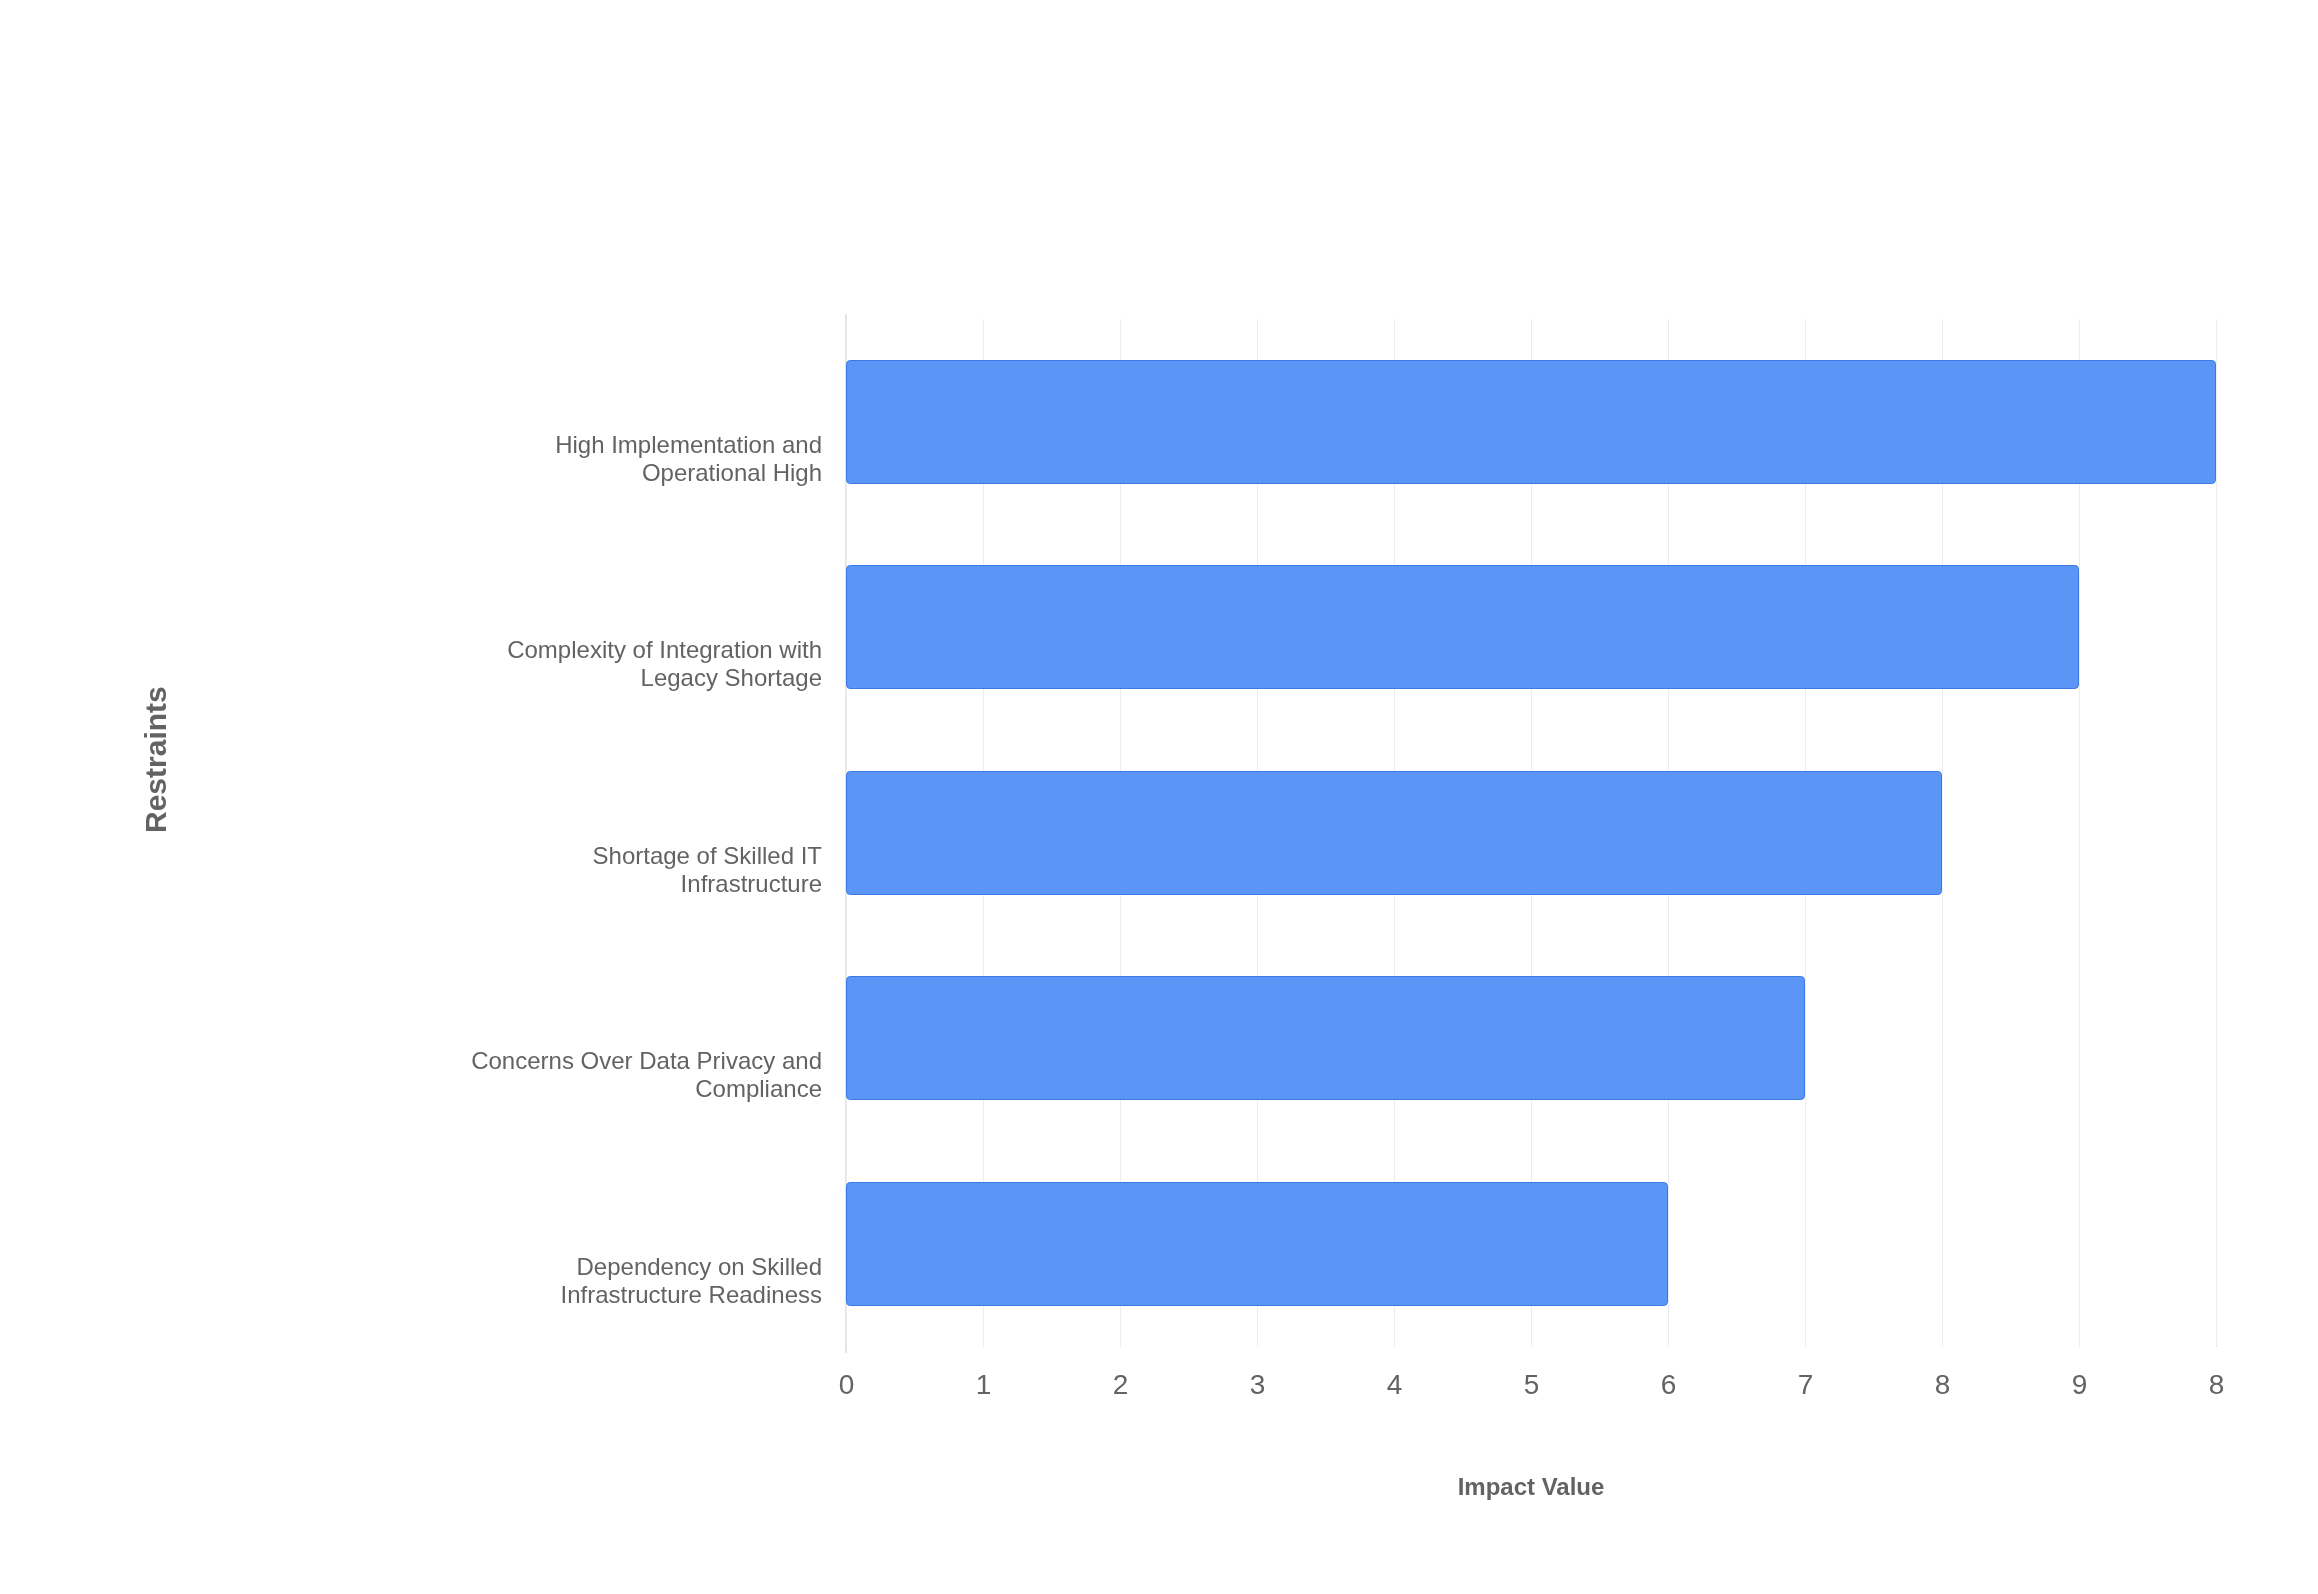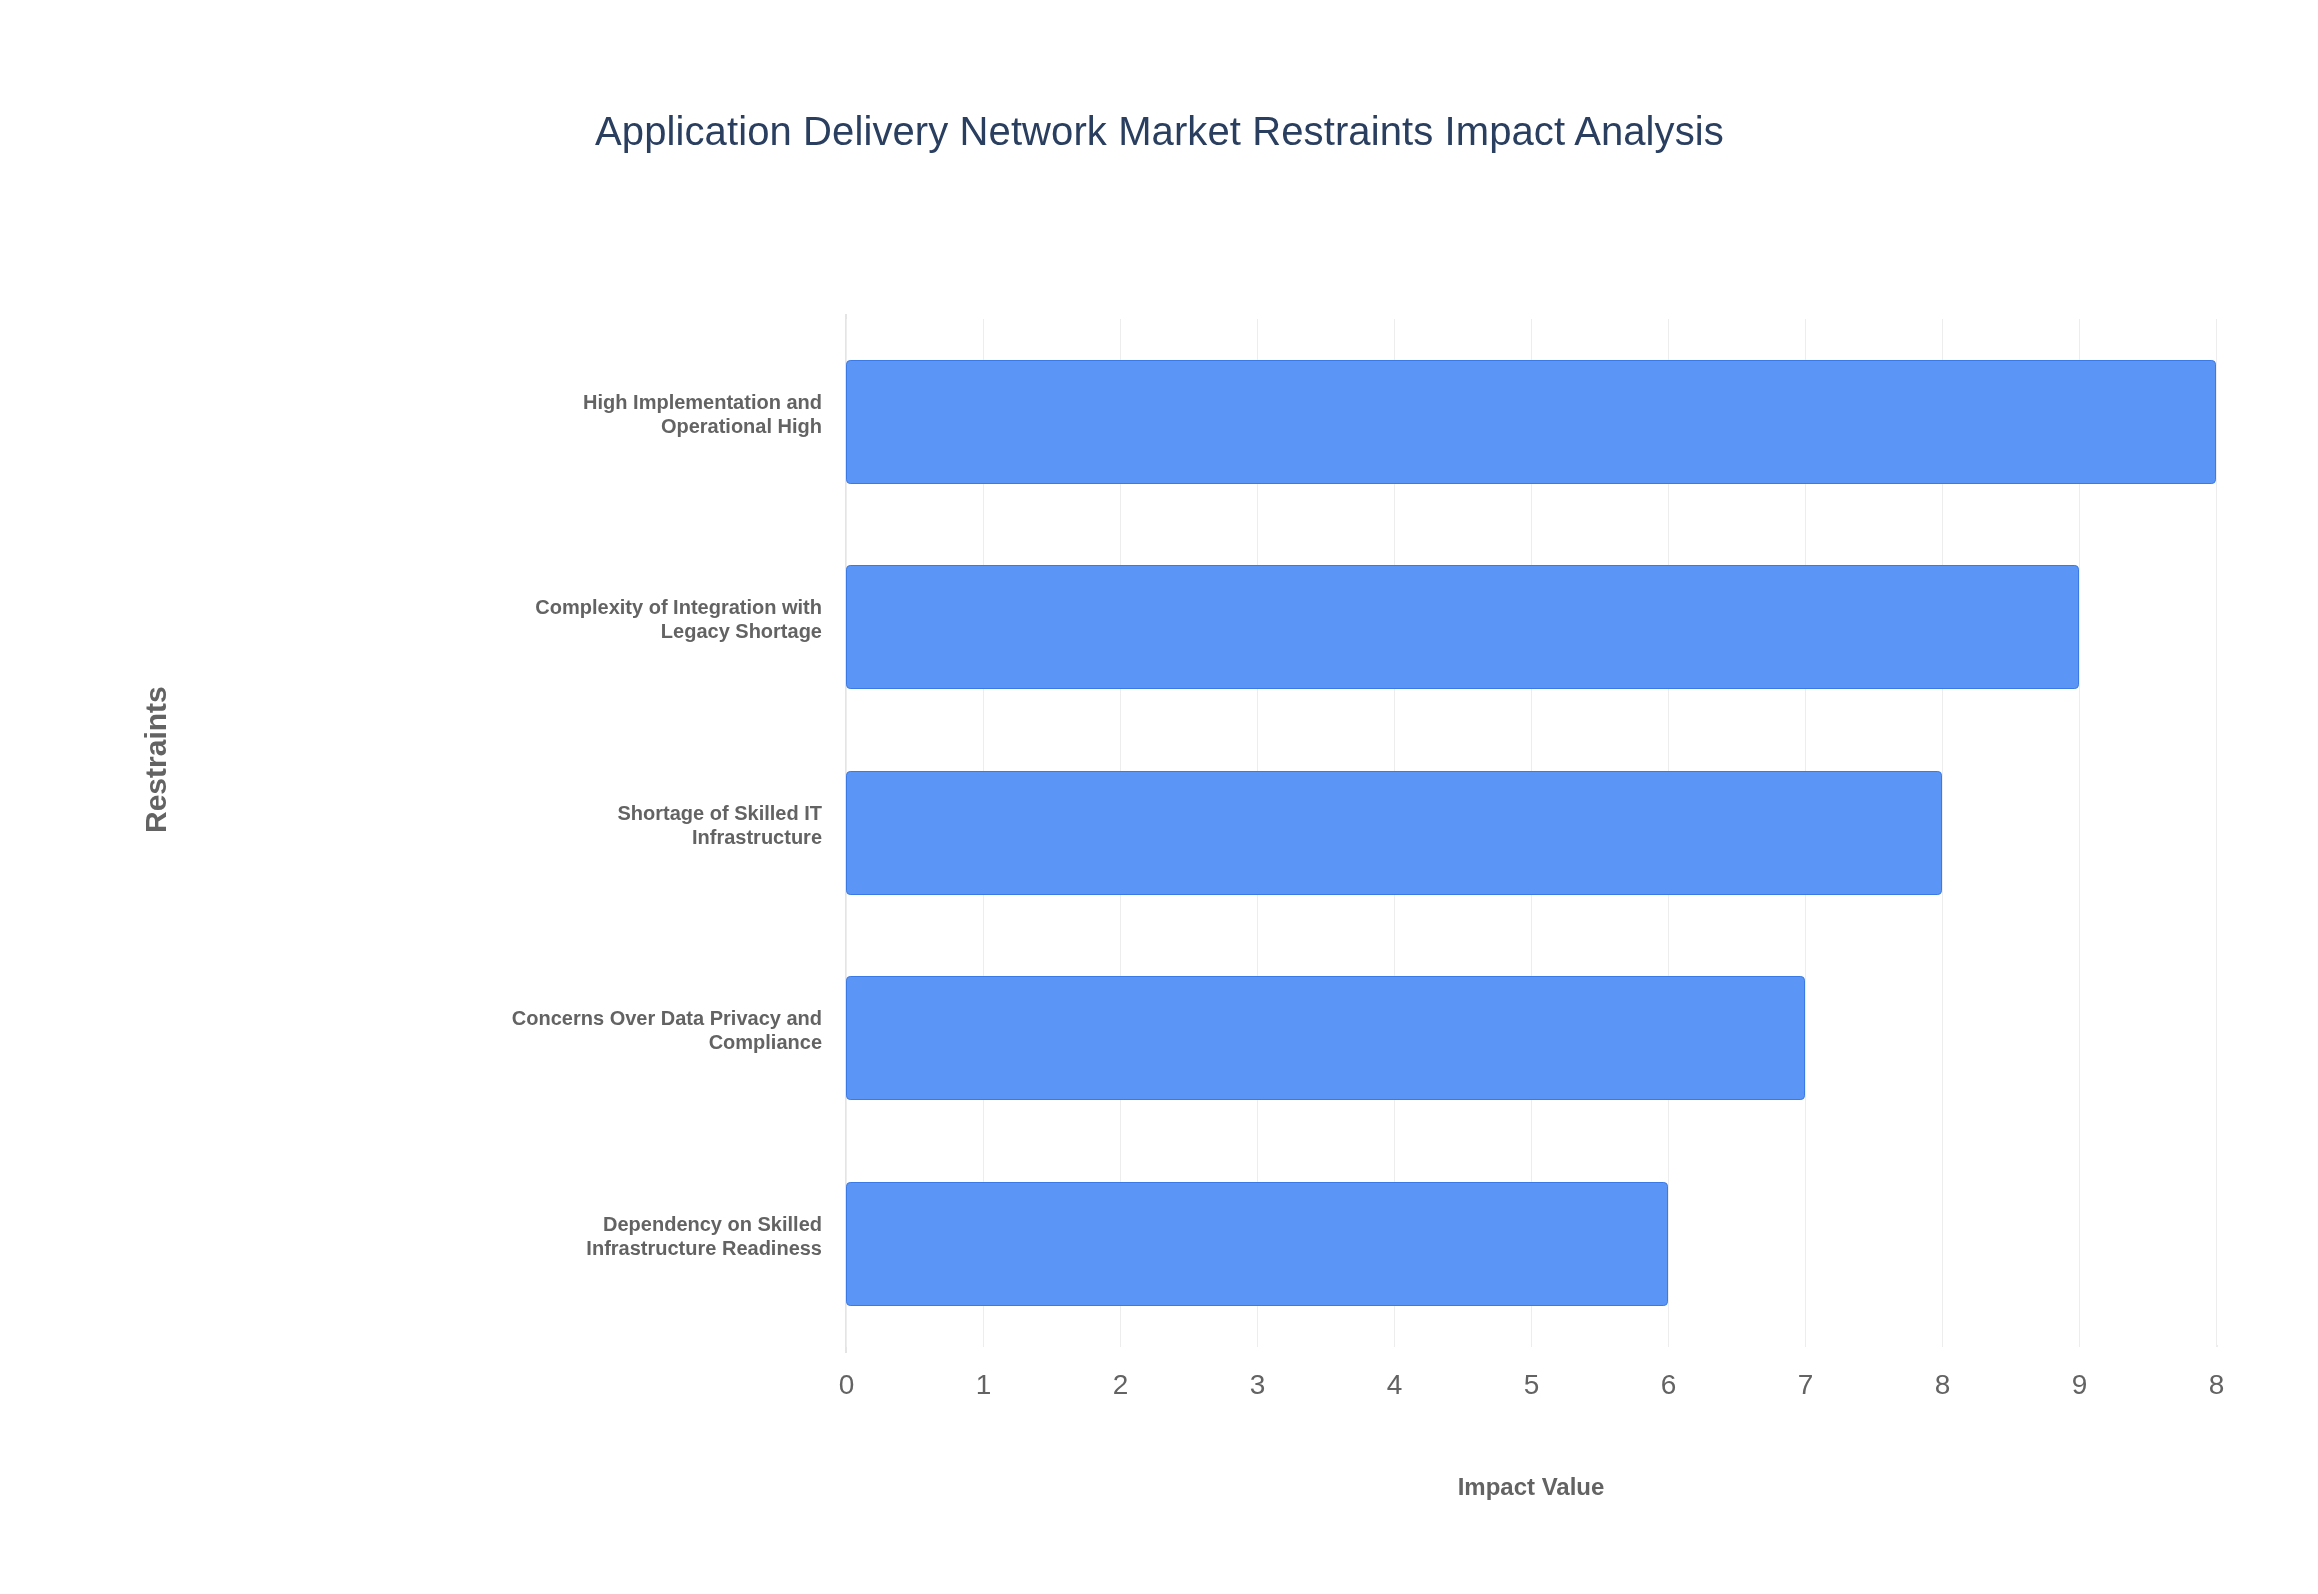--- a/index.html
+++ b/index.html
@@ -94,24 +94,25 @@
     height: 100%;
     background: #5b95f5;
     border: 1.8px solid #3b7ae4;
     border-radius: 4.2px;
     box-sizing: border-box;
   }
   .ytick-label {
     position: absolute;
     width: 519px;
     text-align: right;
-    font-size: 20px;
-    font-weight: bold;
+    font-size: 24px;
+    font-weight: normal;
     color: #636363;
     line-height: 1.18;
+    margin-top: 40px;
   }
 
   
   .xtick-label {
     position: absolute;
     top: 1369px;
     width: 121px;
     margin-left: -60px;
     text-align: center;
     font-size: 28px;
@@ -141,21 +142,20 @@
     font-weight: bold;
     color: #636363;
     white-space: nowrap;
   }
 </style>
 </head>
 <body>
 
 <div class="figure">
 
-  <div class="chart-title">Application Delivery Network Market Restraints Impact Analysis</div>
 
   <div class="zero-axis"></div>
   <div class="bottom-axis"></div>
 
   <div class="plot-area">
     <div class="gridlines" id="gridlines">
         <div class="gridline" style="left: 0px;"></div>
         <div class="gridline" style="left: 137px;"></div>
         <div class="gridline" style="left: 274px;"></div>
         <div class="gridline" style="left: 411px;"></div>

